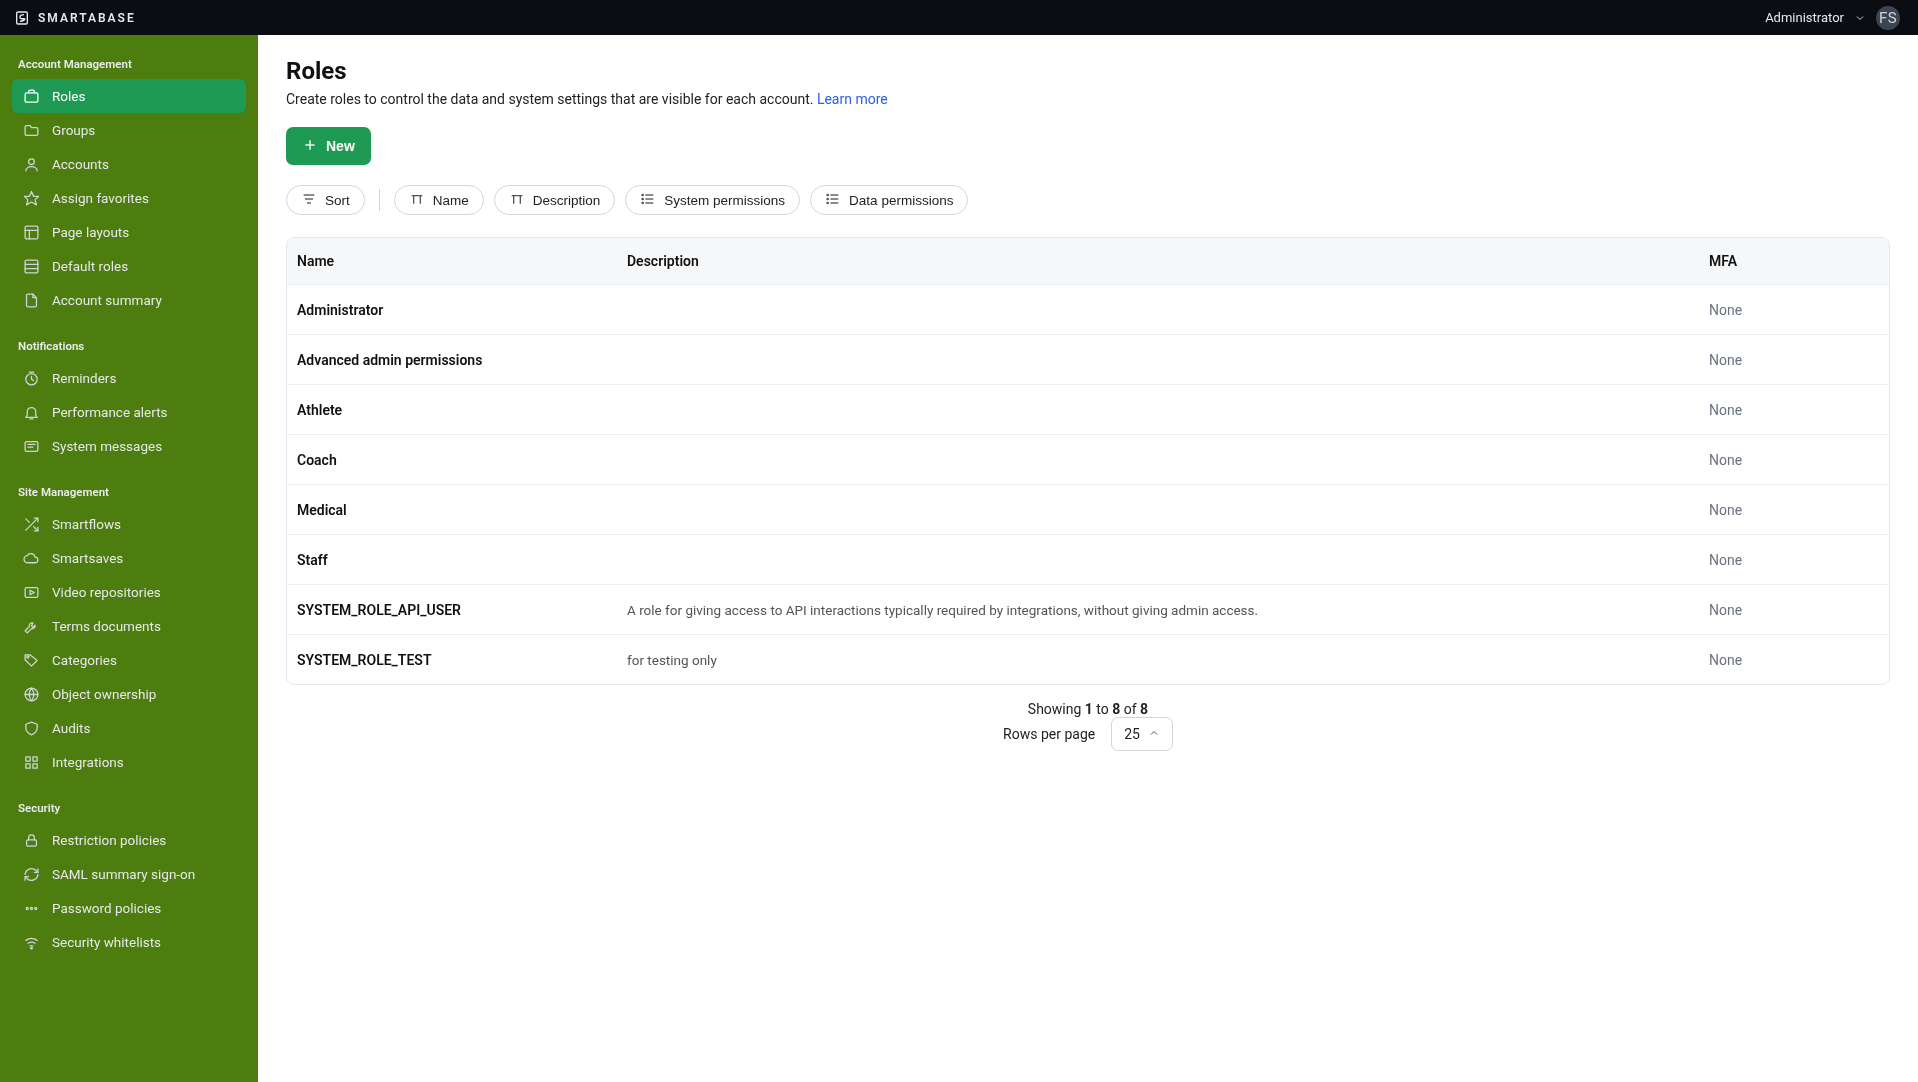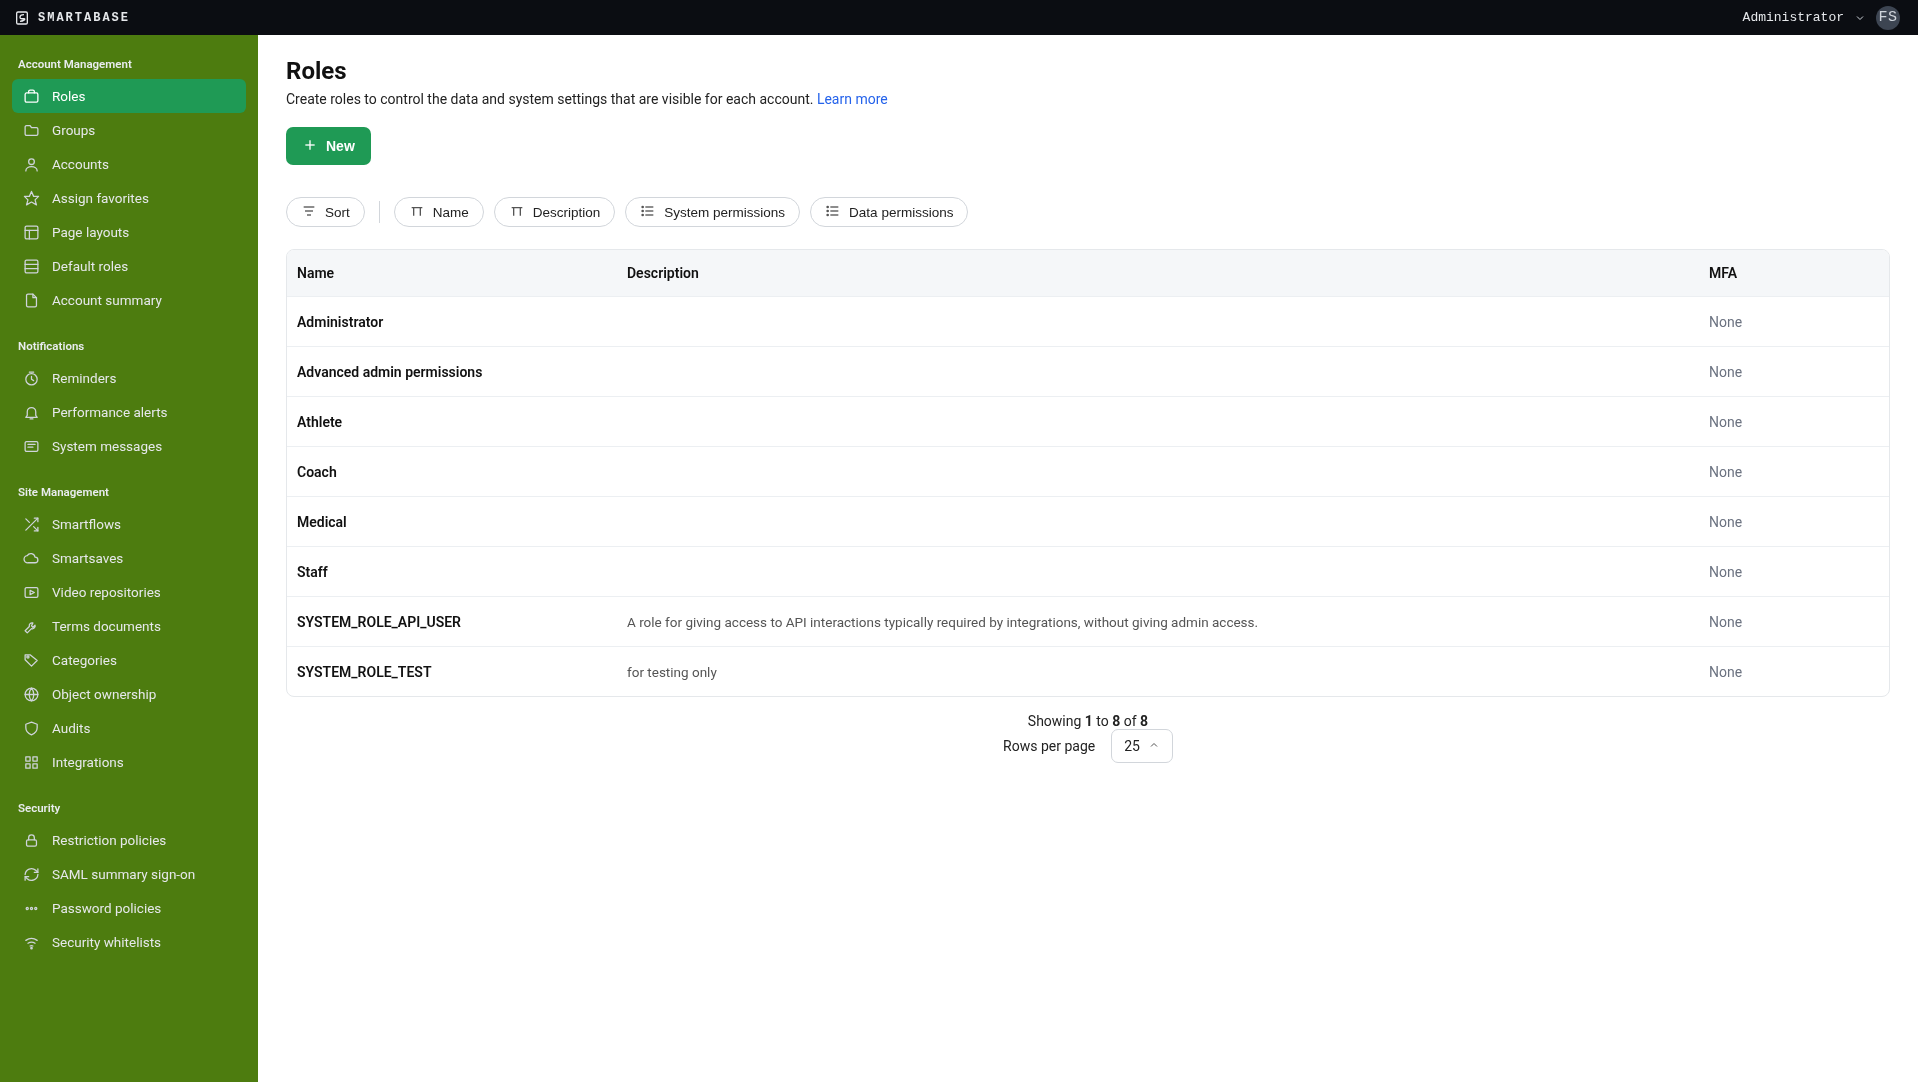--- a/index.html
+++ b/index.html
@@ -13,21 +13,20 @@
 
   
   .topbar {
     height: 35px;
     background: #0b0d12;
     color: #e6e8eb;
     display: flex;
     align-items: center;
     justify-content: space-between;
     padding: 0 18px 0 14px;
-    font-family: Liberation Mono, monospace;
   }
   .brand {
     display: flex;
     align-items: center;
     gap: 8px;
     letter-spacing: 2px;
     font-size: 12px;
     font-weight: 600;
   }
   .brand svg { display: block; }
@@ -110,21 +109,21 @@
   }
   .btn-new {
     display: inline-flex; align-items: center; gap: 8px;
     height: 38px; padding: 0 16px;
     background: #1f9a55; color: #fff; border: none; border-radius: 7px;
     font-size: 14px; font-weight: 600; cursor: pointer;
   }
 
   .filters-row {
     display: flex; align-items: center; gap: 10px;
-    margin-top: 32px;
+    margin-top: 20px;
   }
   .chip {
     display: inline-flex; align-items: center; gap: 8px;
     height: 30px; padding: 0 14px;
     border: 1px solid #d2d6db; border-radius: 999px;
     font-size: 13.5px; color: #222; cursor: pointer; background: #fff;
   }
   .vline { width: 1px; height: 22px; background: #d2d6db; margin: 0 4px; }
 
   

